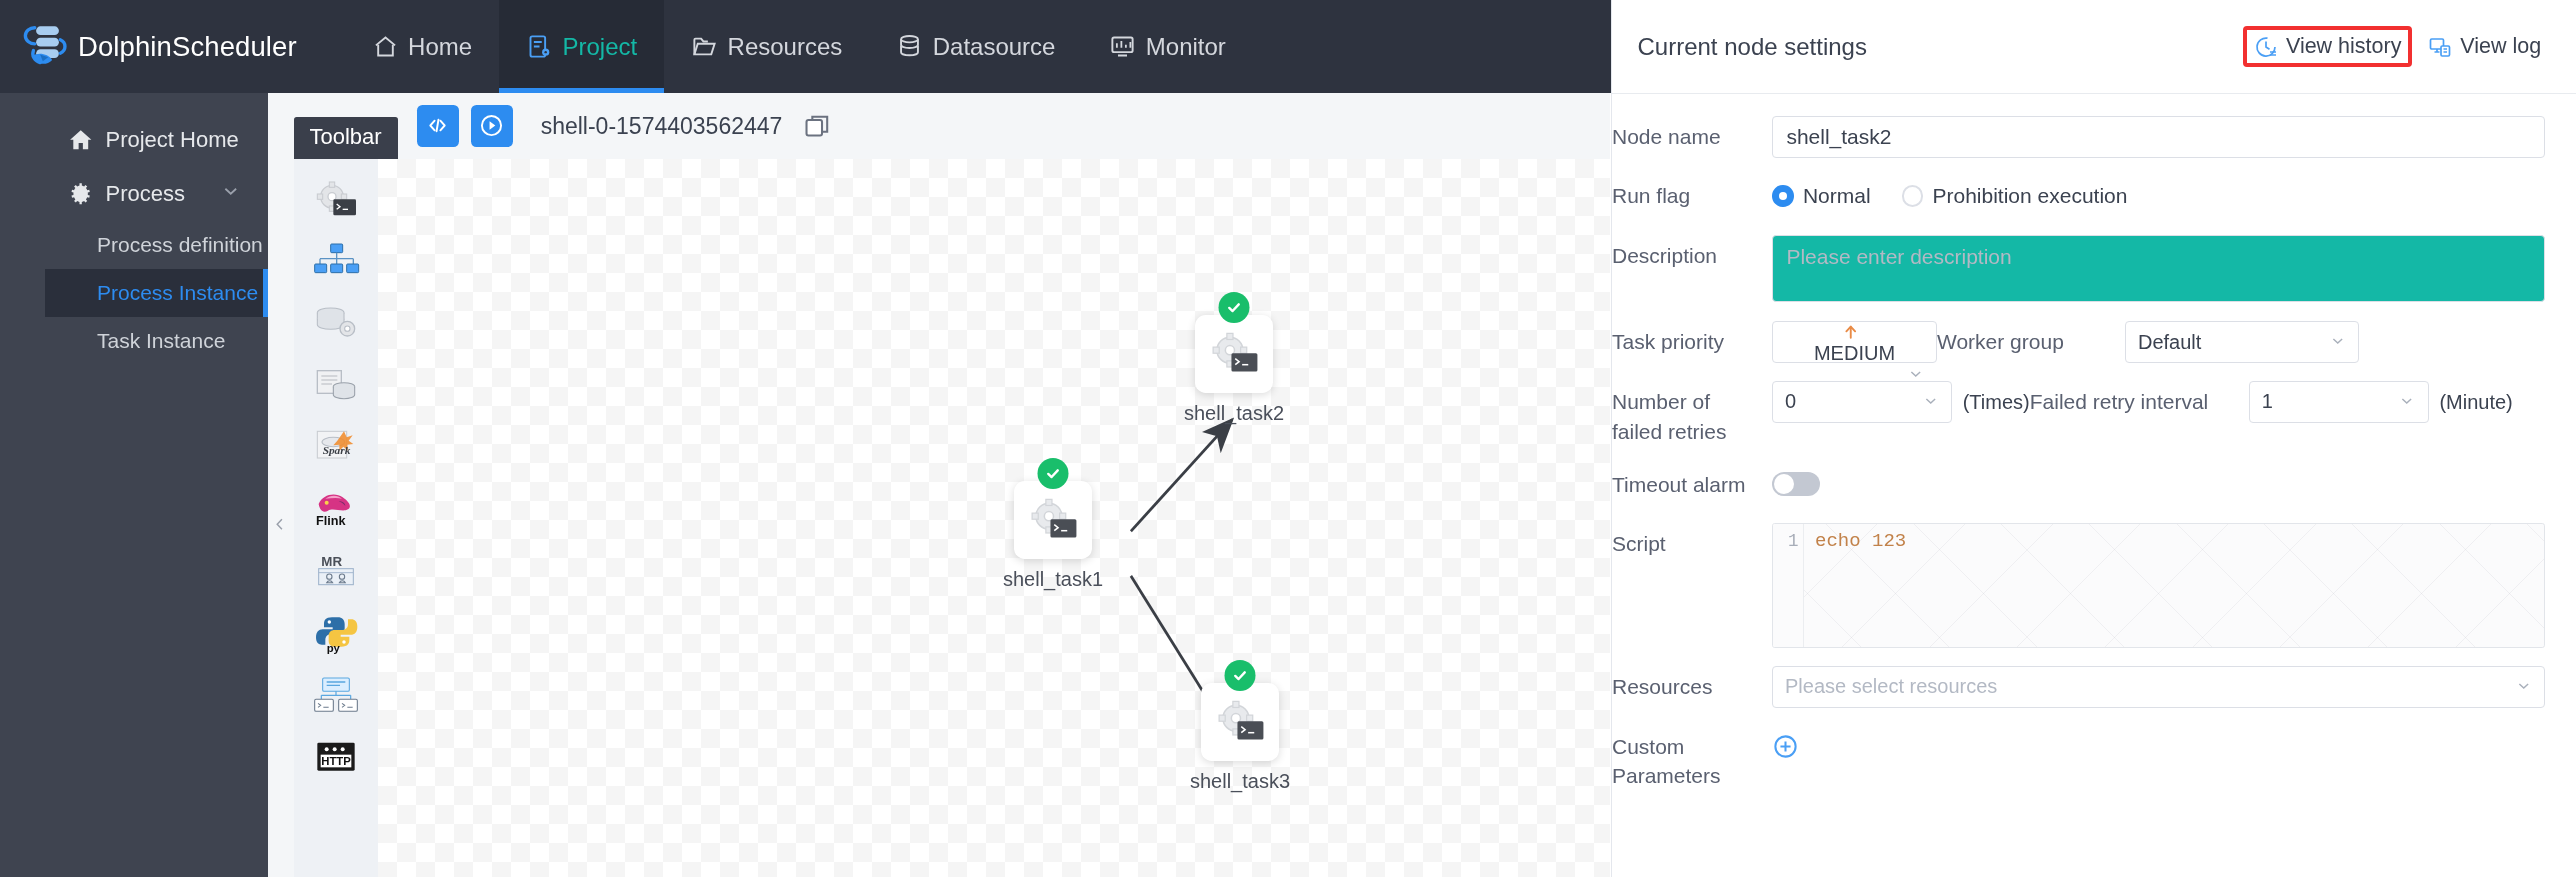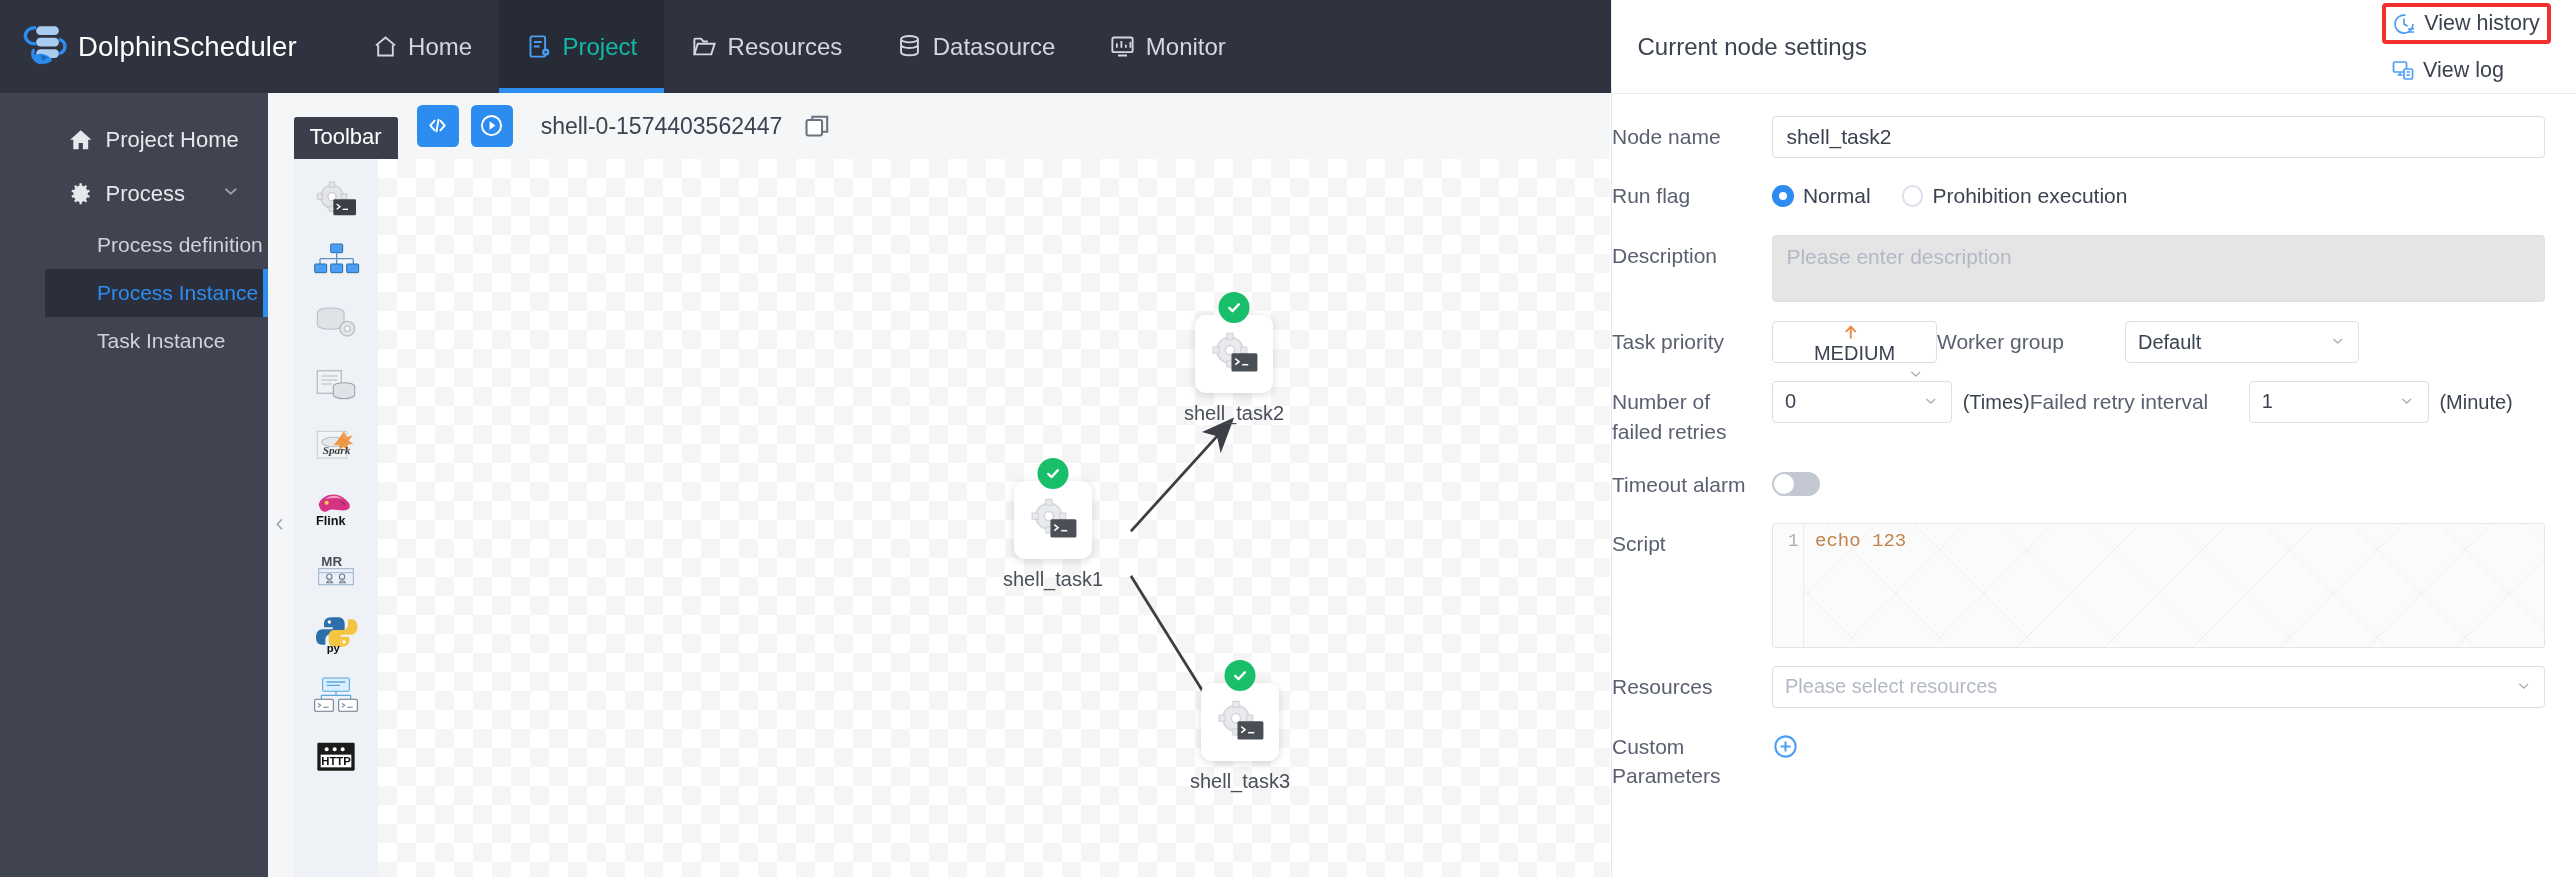--- a/index.html
+++ b/index.html
@@ -129,21 +129,21 @@
   .panel {
     position:absolute; left:1611px; top:0; width:965px; height:878px;
     background:#fff; border-left:1.3px solid #e4e7ed;
     z-index: 40;
   }
   .panel-head {
     height:94px; display:flex; align-items:center; padding:0 25.5px;
     border-bottom:1.3px solid #e8ebef;
   }
   .panel-title { font-size:24px; color:#3b4250; }
-  .panel-actions { margin-left:auto; display:flex; align-items:flex-start; gap:6.7px;flex-direction:column; }
+  .panel-actions { margin-left:auto; display:flex; align-items:center; gap:6.7px; }
   .phead-btn {
     display:flex; align-items:center; gap:8px; font-size:21.5px; color:#3b4250;
     cursor:pointer; padding:6.7px 9.4px; white-space:nowrap;
   }
   .phead-btn .ph-ico { width:24px; height:24px; flex:none; display:block; }
   .hl-box { border:4.7px solid #f23030; border-radius:4px; padding:4px 6.7px; }
 
   .panel-body { padding:21.5px 31px 0 0; }
   .frow { display:flex; align-items:flex-start; margin-bottom:17.5px; }
   .flabel {
@@ -155,21 +155,21 @@
 
   .inp {
     width:100%; height:42px; border:1.3px solid #dcdfe6; border-radius:4px;
     background:#fff; font-size:21px; color:#3b4250;
     padding:0 13.4px; font-family:"Liberation Sans", sans-serif;
     outline:none;
   }
   .inp::placeholder { color:#b3b9c4; }
   .ta {
     width:100%; height:67px; border:1.3px solid #dcdfe6; border-radius:4px;
-    background:#e5e5e5; font-size:21px; color:#3b4250; padding:9.4px 13.4px;
+    background:#14b8a6; font-size:21px; color:#3b4250; padding:9.4px 13.4px;
     font-family:"Liberation Sans", sans-serif; resize:none; outline:none;
   }
   .ta::placeholder { color:#b3b9c4; }
 
   .radios { display:flex; align-items:center; gap:0; height:42px; }
   .radio { display:flex; align-items:center; gap:9.4px; margin-right:31px; cursor:pointer; }
   .rdot {
     width:21.5px; height:21.5px; border-radius:50%; border:2px solid #dcdfe6;
     background:#fff; flex:none; position:relative;
   }

